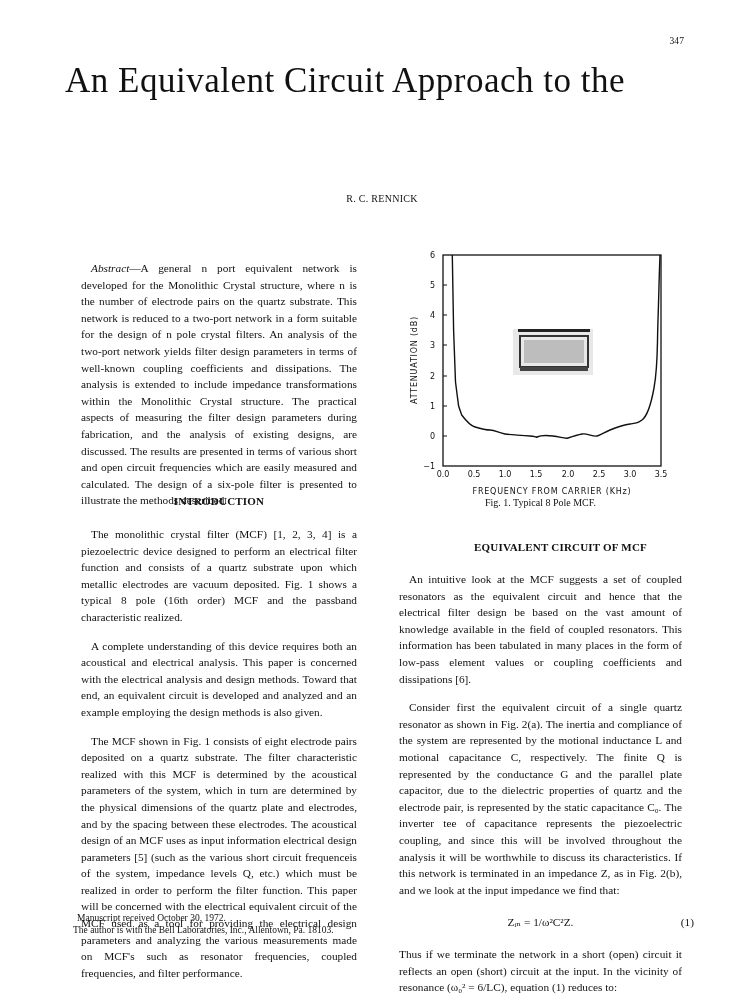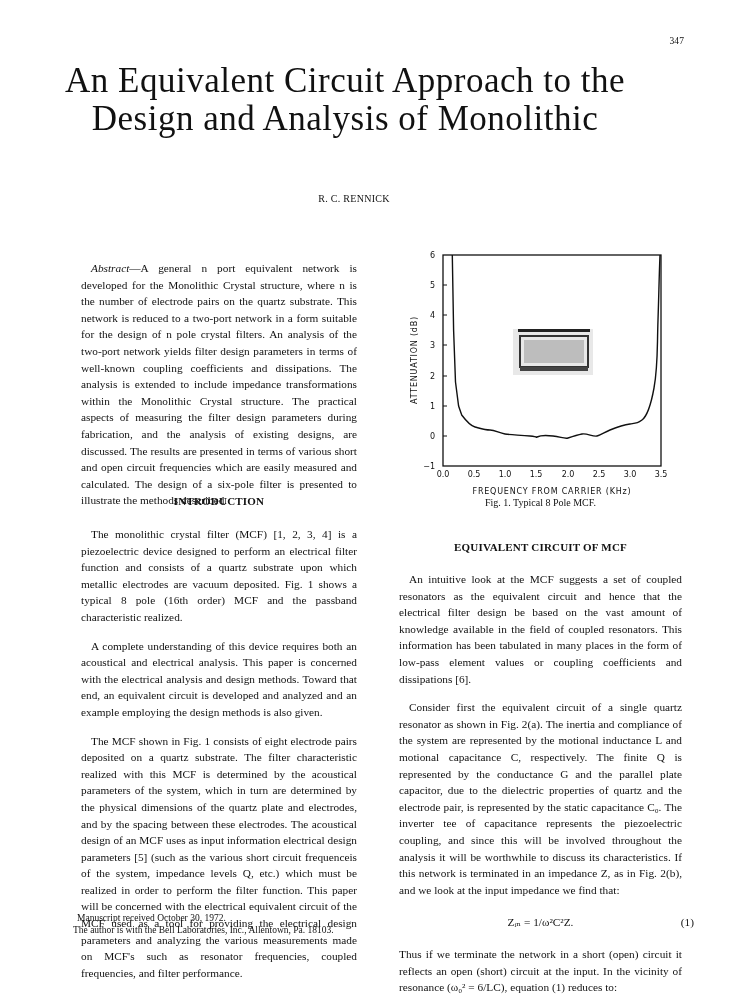--- a/index.html
+++ b/index.html
@@ -11,35 +11,35 @@
     position: absolute; top: 36px; left: 68px; width: 628px;
     font-size: 9.5px; letter-spacing: 0.1px;
   }
   .running-head .page-num { position: absolute; right: 12px; top: 0; }
   .title {
     position: absolute; top: 62px; left: 0; width: 690px; text-align: center;
     font-size: 35px; line-height: 38px; letter-spacing: 0.5px; font-weight: normal;
   }
   .author {
     position: absolute; top: 193px; left: 0; width: 708px; text-align: center;
-    font-size: 10px; letter-spacing: 0.3px;
+    font-size: 10px; letter-spacing: 0.3px; padding-left: 28px;
   }
   .col { position: absolute; font-size: 11.3px; line-height: 16.6px; text-align: justify; }
   .col p { margin: 12px; text-indent: 10px; }
   .col-left { left: 69px; width: 300px; }
   .col-right { left: 387px; width: 307px; }
   .abstract { top: 248px; }
   .abstract .lead { font-style: italic; }
   .section-head {
     position: absolute; font-weight: bold; font-size: 11px; text-align: center;
     letter-spacing: 0.2px;
   }
   .intro-head { top: 495px; left: 69px; width: 300px; }
   .intro-body { top: 514px; }
-  .eq-head { top: 541px; left: 387px; width: 307px; }
+  .eq-head { top: 541px; left: 407px; width: 307px; }
   .eq-body { top: 559px; }
   .equation {
     position: relative; text-align: center; height: 24px; line-height: 24px;
     margin: 4px 0;
   }
   .equation .eq-num { position: absolute; right: 0; top: 0; }
   .footnote {
     position: absolute; top: 913px; left: 73px; width: 310px;
     font-size: 9.5px; line-height: 11.5px;
   }
@@ -56,21 +56,20 @@
 </style>
 </head>
 <body>
 
 <div class="running-head">
   <span class="page-num">347</span>
 </div>
 
 <div class="title">
   <div>An Equivalent Circuit Approach to the</div>
-  <div>Design and Analysis of Monolithic</div>
 </div>
 
 <div class="author">R. C. RENNICK</div>
 
 <div class="col col-left abstract">
   <p><span class="lead">Abstract</span><span>—</span><span>A general n port equivalent network is developed for the Monolithic Crystal structure, where n is the number of electrode pairs on the quartz substrate. This network is reduced to a two-port network in a form suitable for the design of n pole crystal filters. An analysis of the two-port network yields filter design parameters in terms of well-known coupling coefficients and dissipations. The analysis is extended to include impedance transformations within the Monolithic Crystal structure. The practical aspects of measuring the filter design parameters during fabrication, and the analysis of existing designs, are discussed. The results are presented in terms of various short and open circuit frequencies which are easily measured and calculated. The design of a six-pole filter is presented to illustrate the methods described.</span></p>
 </div>
 
 <div class="section-head intro-head">INTRODUCTION</div>
 <div class="col col-left intro-body">

